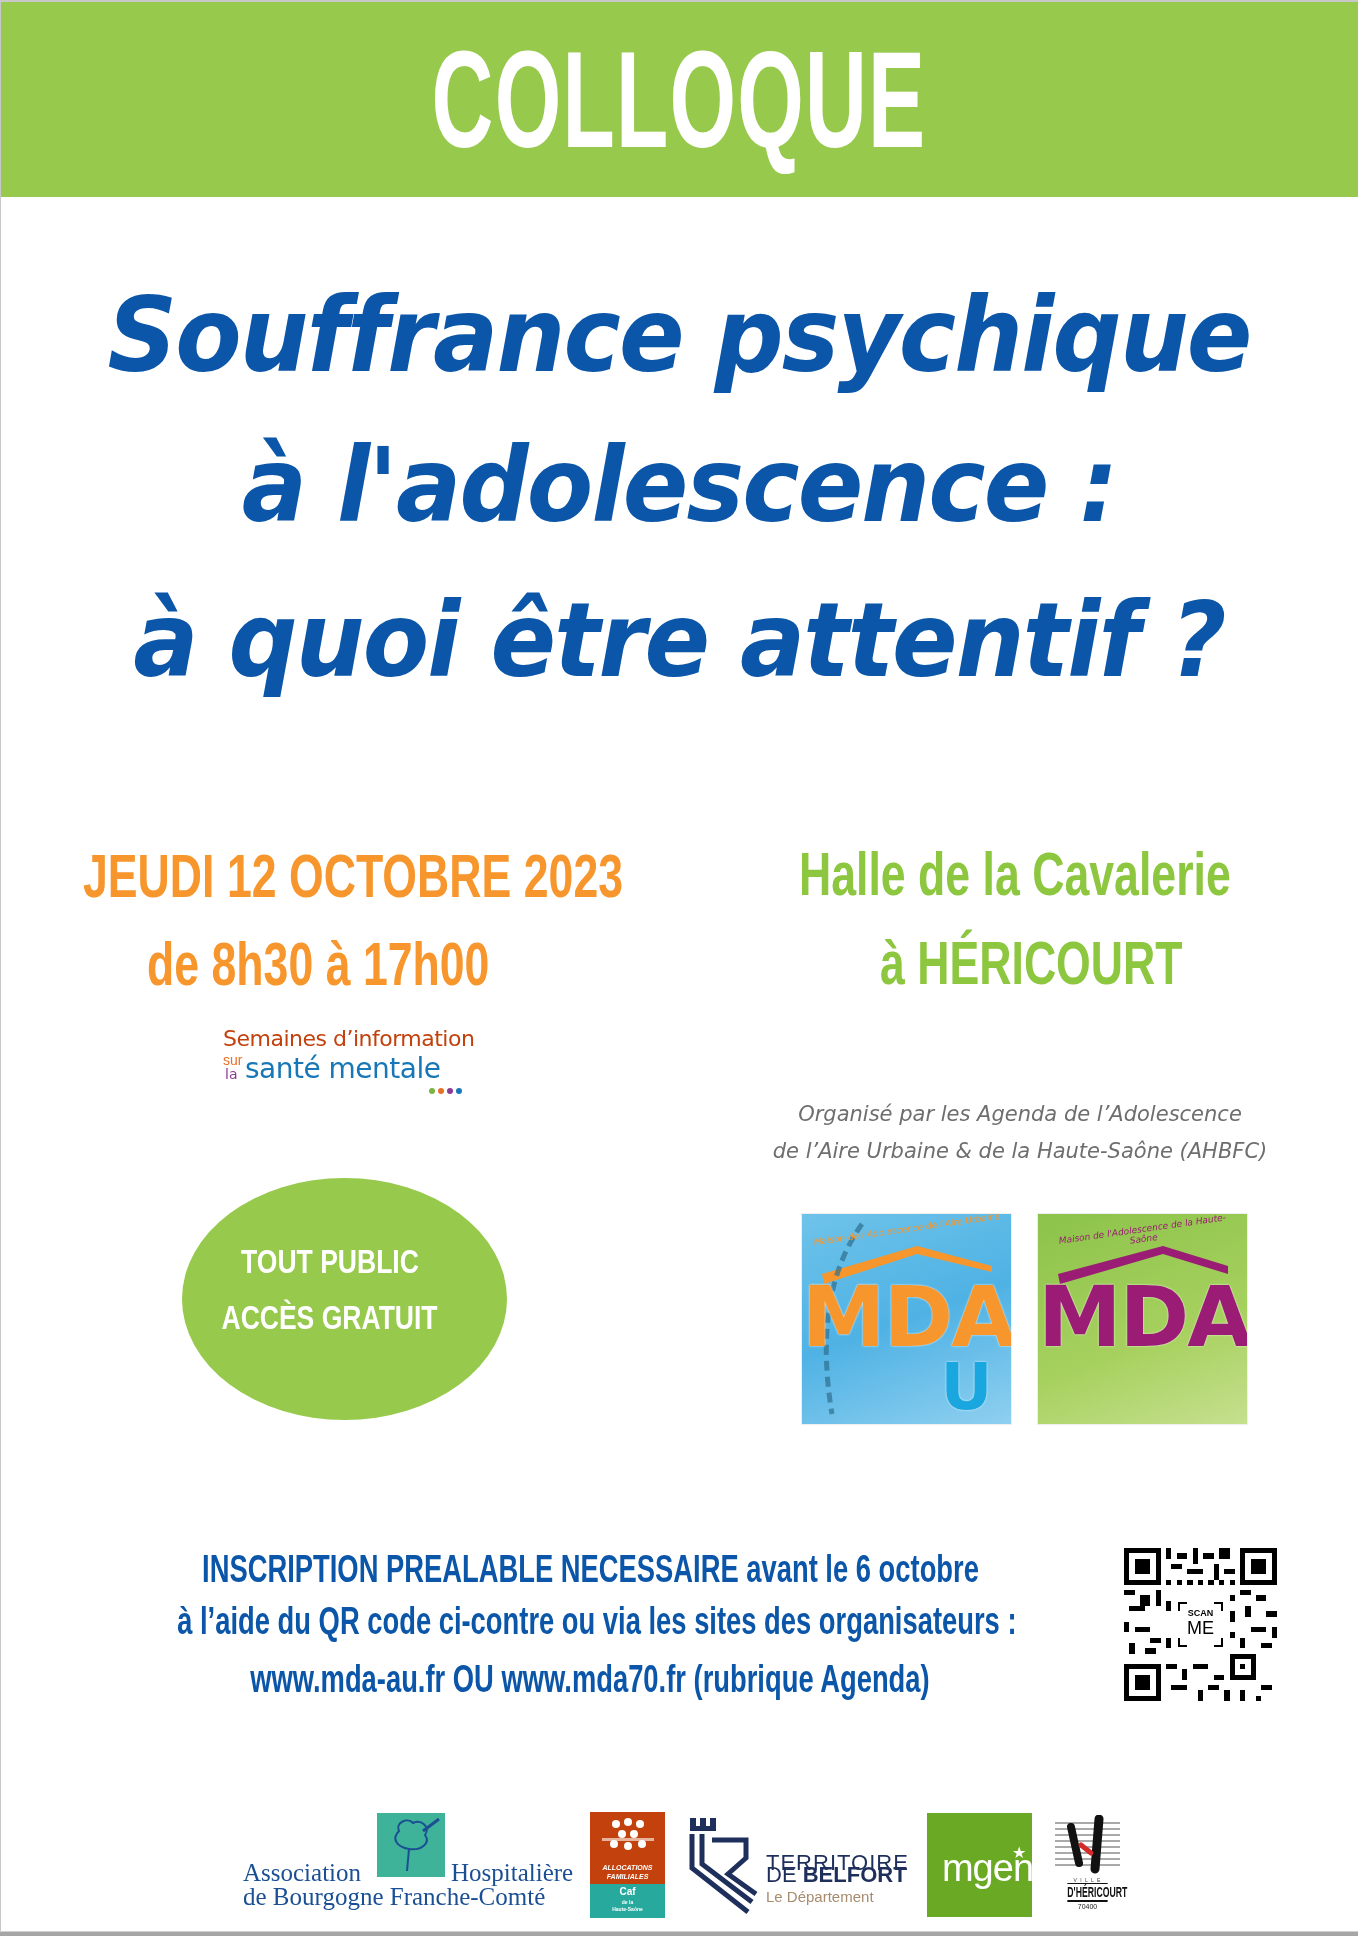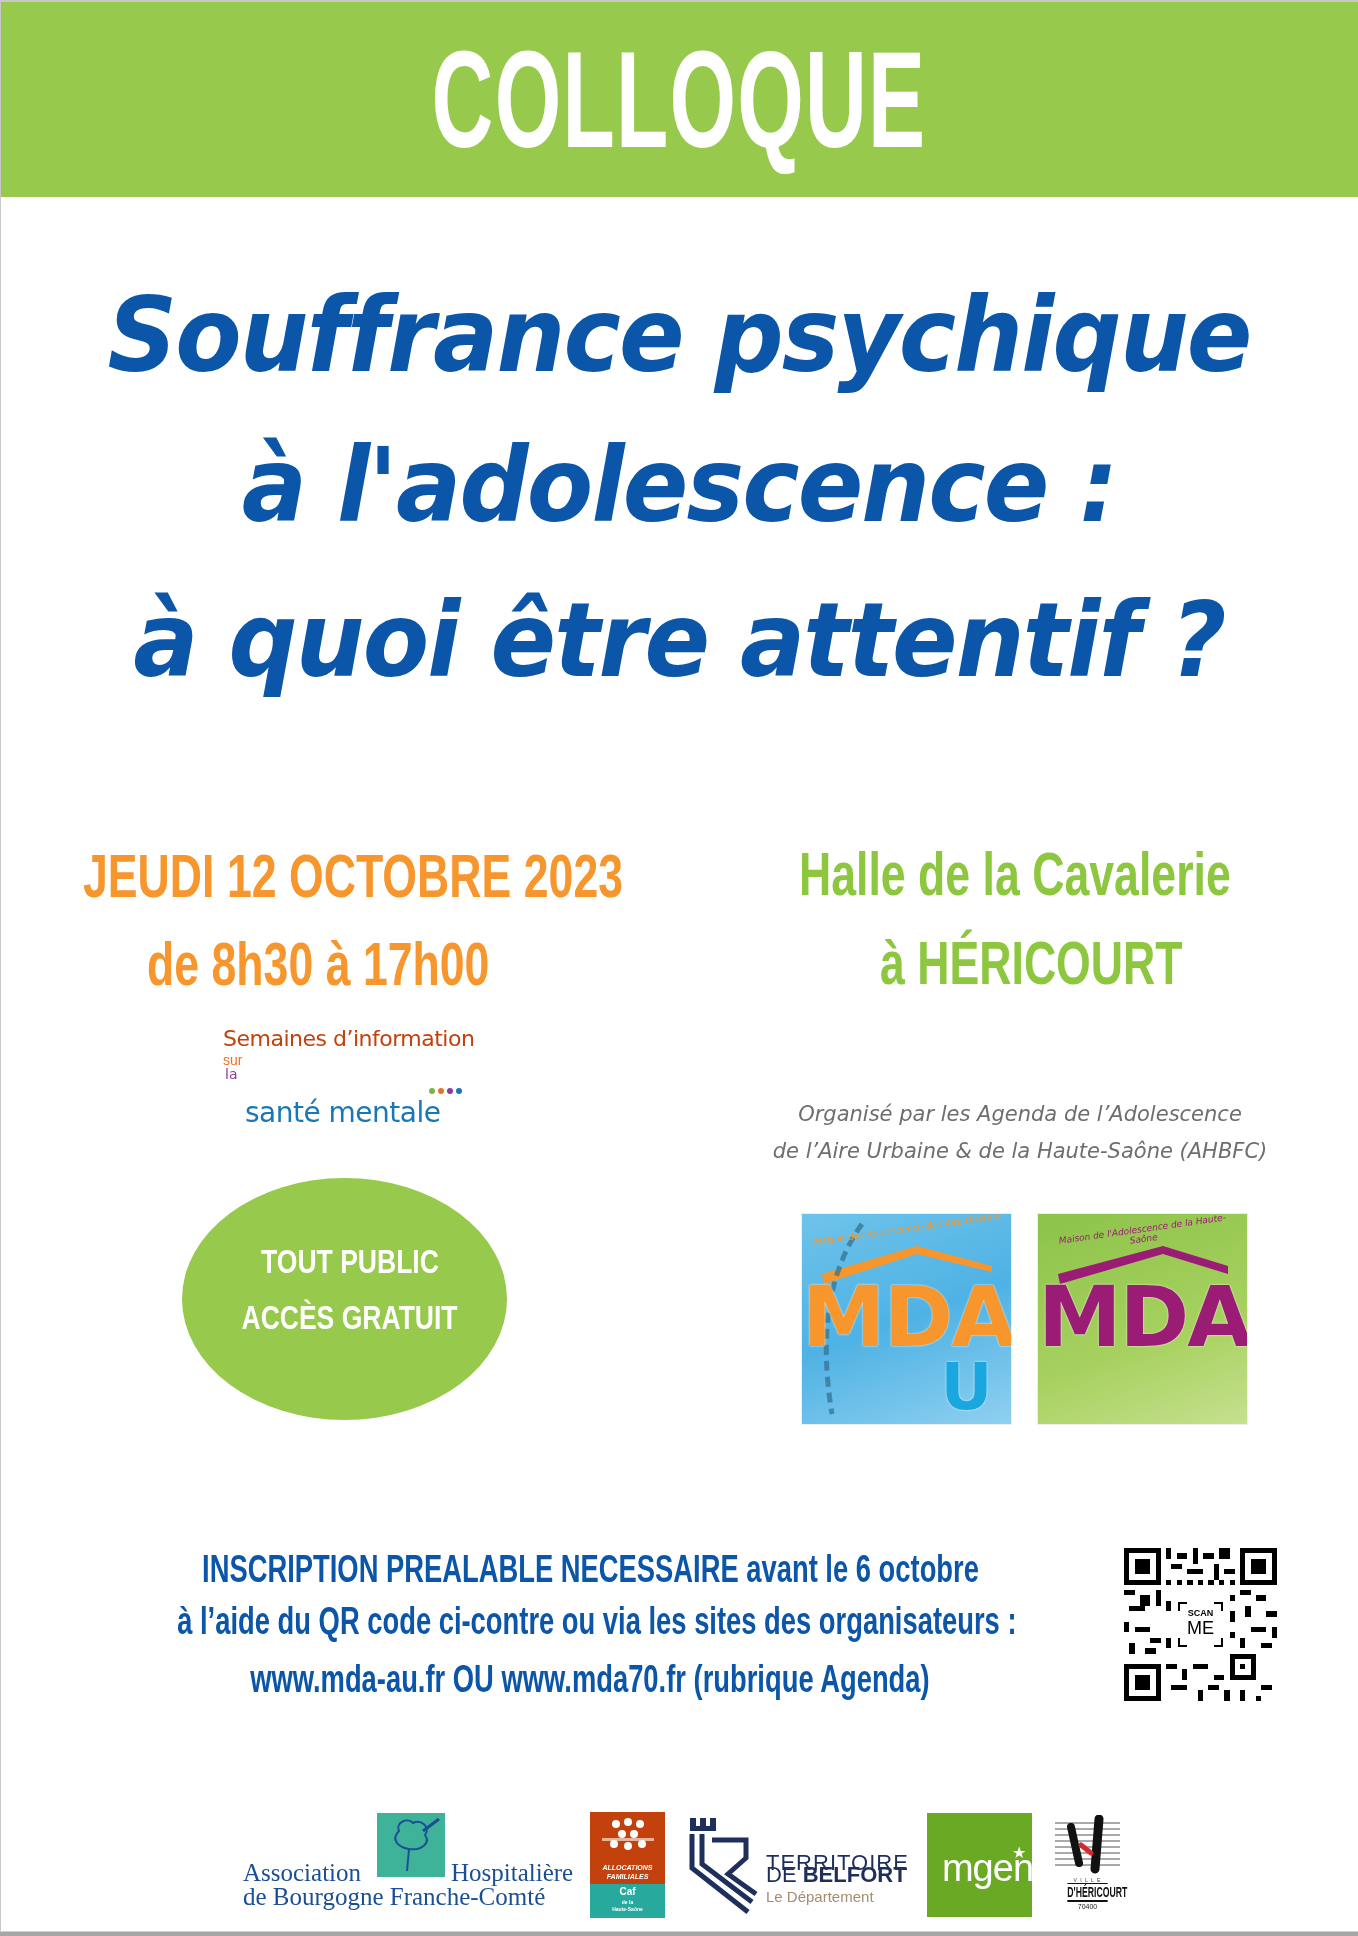--- a/index.html
+++ b/index.html
@@ -14,27 +14,27 @@
   .t1 { top:270px; } .t2 { top:420px; } .t3 { top:575px; }
   .cond { font-family:"Liberation Sans", sans-serif; font-weight:bold; white-space:nowrap; transform-origin:left top; }
   .date1 { left:83px; top:840px; color:#f7962c; font-size:62px; transform:scaleX(0.72); }
   .date2 { left:147px; top:928px; color:#f7962c; font-size:62px; transform:scaleX(0.72); }
   .loc1 { left:799px; top:838px; color:#8dc63f; font-size:62px; transform:scaleX(0.72); }
   .loc2 { left:880px; top:927px; color:#8dc63f; font-size:62px; transform:scaleX(0.72); }
   .sism { left:223px; top:1026px; width:245px; height:70px; }
   .sism .l1 { position:absolute; left:0; top:0; color:#c2410c; font-size:22px; font-family:"DejaVu Sans", sans-serif; letter-spacing:-0.5px; white-space:nowrap; }
   .sism .sur { position:absolute; left:0; top:26px; color:#e8712a; font-size:14px; font-family:Liberation Sans, sans-serif; }
   .sism .la { position:absolute; left:2px; top:40px; color:#8e3b96; font-size:14px; font-family:"DejaVu Sans", sans-serif; }
-  .sism .l2 { position:absolute; left:22px; top:26px; color:#1877b6; font-size:28px; font-family:"DejaVu Sans", sans-serif; letter-spacing:-0.5px; white-space:nowrap;margin-top:44px; }
+  .sism .l2 { position:absolute; left:22px; top:26px; color:#1877b6; font-size:28px; font-family:"DejaVu Sans", sans-serif; letter-spacing:-0.5px; white-space:nowrap; }
   .sism .dots { position:absolute; left:206px; top:62px; display:flex; gap:3px; }
   .sism .dots span { width:6px; height:6px; border-radius:50%; display:block; }
   .org { left:740px; width:560px; text-align:center; color:#6e6e6e; font-style:italic; font-size:21px; font-family:"DejaVu Sans", sans-serif; }
   .org1 { top:1102px; } .org2 { top:1139px; }
   .ellipse { left:182px; top:1178px; width:325px; height:242px; border-radius:50%; background:#97c94c; }
-  .ell-text { left:187px; width:325px; text-align:center; color:#fff; font-weight:bold; font-size:34px; white-space:nowrap; }
+  .ell-text { left:167px; width:325px; text-align:center; color:#fff; font-weight:bold; font-size:34px; white-space:nowrap; }
   .ell-text span { display:inline-block; transform:scaleX(0.78); }
   .e1 { top:1242px; } .e2 { top:1298px; }
   .logo { border:1px solid #eee; overflow:hidden; }
   .mdaau { left:801px; top:1213px; width:209px; height:210px; background:linear-gradient(160deg,#6ec3ea,#4fb2e4 50%,#8fd0f0); }
   .mda70 { left:1037px; top:1213px; width:209px; height:210px; background:linear-gradient(160deg,#8cc34a,#a7d15f 60%,#c6e08f); }
   .mda-roof { position:absolute; top:30px; left:20px; width:170px; height:40px; }
   .mda-big { position:absolute; left:0; width:209px; text-align:center; font-family:"DejaVu Sans", sans-serif; font-weight:bold; font-size:84px; line-height:90px; top:58px; letter-spacing:-2px; }
   .mda-sub { position:absolute; left:0; width:209px; text-align:center; font-family:"DejaVu Sans", sans-serif; font-weight:bold; font-size:64px; line-height:70px; top:138px; }
   .mda-caption { position:absolute; top:10px; left:10px; width:190px; text-align:center; font-size:9px; font-style:italic; font-family:"DejaVu Sans", sans-serif; transform:rotate(-8deg); }
   .insc { left:0; width:1180px; text-align:center; color:#0b56a8; font-weight:bold; font-size:38px; white-space:nowrap; }

